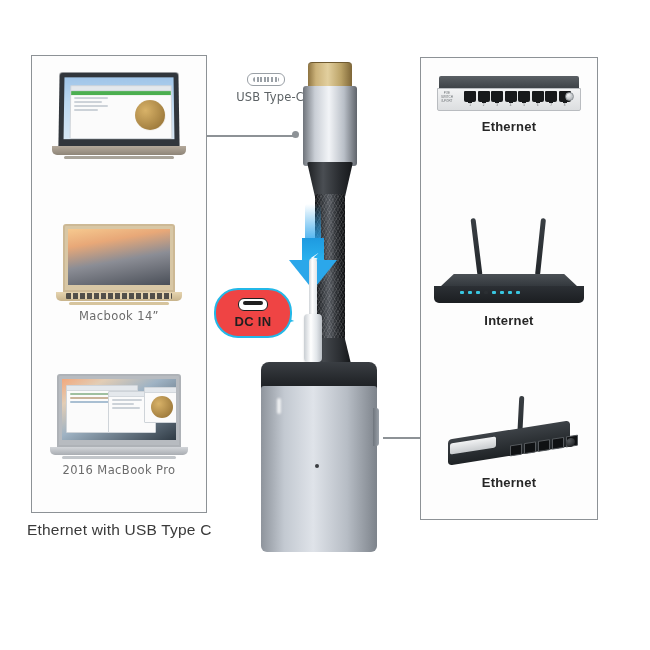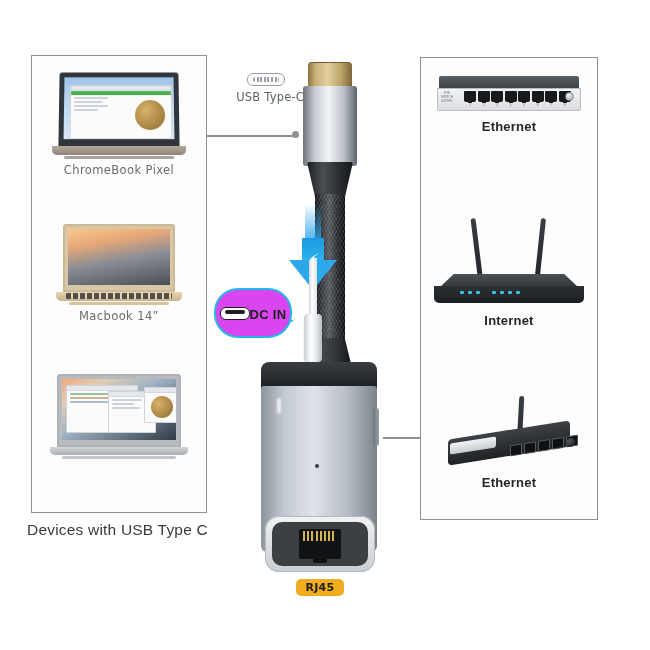--- a/index.html
+++ b/index.html
@@ -143,22 +143,22 @@
     content:"";position:absolute;left:5px;top:3px;right:5px;height:5px;border-radius:3px;
     background:repeating-linear-gradient(90deg,#9aa0a6 0 2px,#fff 2px 3.6px);
   }
   #usbc-callout .txt{font-size:11.5px;color:#5d6366;letter-spacing:.2px;
     font-family:"DejaVu Sans", sans-serif;}
 
   
   #dcin{position:absolute;left:214px;top:288px;width:74px;height:48px;}
   #dcin .bub{
     position:absolute;left:0;top:0;width:74px;height:46px;
-    border:2px solid #23b8e8;border-radius:24px;background:#d946ef;
-    display:flex;align-items:center;justify-content:center;
+    border:2px solid #23b8e8;border-radius:24px;background:#ef4444;
+    display:flex;flex-direction:column;align-items:center;justify-content:center;
   }
   #dcin .cicon{
     width:28px;height:11px;border:1.8px solid #1f1f1f;border-radius:6px;position:relative;background:#fff;
   }
   #dcin .cicon:after{
     content:"";position:absolute;left:4px;top:2.5px;right:4px;height:4px;border-radius:2px;background:#1f1f1f;
   }
   #dcin .dctxt{font-size:13px;font-weight:bold;color:#1f1f1f;margin-top:3px;letter-spacing:.3px;}
   #dcin .tail{
     position:absolute;left:58px;top:26px;width:0;height:0;
@@ -300,21 +300,20 @@
               <div class="ln" style="width:28px;"></div>
               <div class="ln" style="width:34px;"></div>
               <div class="ln" style="width:24px;"></div>
               <div class="img" style="right:6px;top:14px;width:30px;height:30px;"></div>
             </div>
           </div>
         </div>
         <div class="base"></div>
         <div class="foot"></div>
       </div>
-      <div class="label">ChromeBook Pixel</div>
     </div>
 
     <div class="device" id="mb12" style="top:168px;">
       <div class="art laptop" style="width:128px;">
         <div class="lid">
           <div class="screen"></div>
         </div>
         <div class="base">
           <div class="kb"></div>
         </div>
@@ -341,25 +340,26 @@
             </div>
             <div class="win" style="left:82px;top:8px;width:34px;height:34px;">
               <div class="bar"></div>
               <div class="img" style="left:6px;top:8px;width:22px;height:22px;"></div>
             </div>
           </div>
         </div>
         <div class="base"></div>
         <div class="foot"></div>
       </div>
+      <div class="label">2016 MacBook Pro</div>
     </div>
 
   </div>
 
-  <div class="panel-caption" id="left-caption">Devices with USB Type C</div>
+  <div class="panel-caption" id="left-caption">Ethernet with USB Type C</div>
 
   <div class="panel" id="right-panel">
 
     <div class="device device-r" style="top:160px;">
       <div class="art" id="rtr">
         <div class="ant a1"></div>
         <div class="ant a2"></div>
         <div class="bodytop"></div>
         <div class="bodyfr"></div>
         <div class="leds">
@@ -465,25 +465,14 @@
 
   <div id="dcin">
     <div class="tail"></div>
     <div class="tail2"></div>
     <div class="bub">
       <div class="cicon"></div>
       <div class="dctxt">DC IN</div>
     </div>
   </div>
 
-  <div id="rj45-block">
-    <div id="rj45-shell">
-      <div id="rj45-inner">
-        <div id="rj45-jack">
-          <div class="pins"></div>
-          <div class="tab"></div>
-        </div>
-      </div>
-    </div>
-    <div id="rj45-badge">RJ45</div>
-  </div>
 
 </div>
 
 </body></html>

